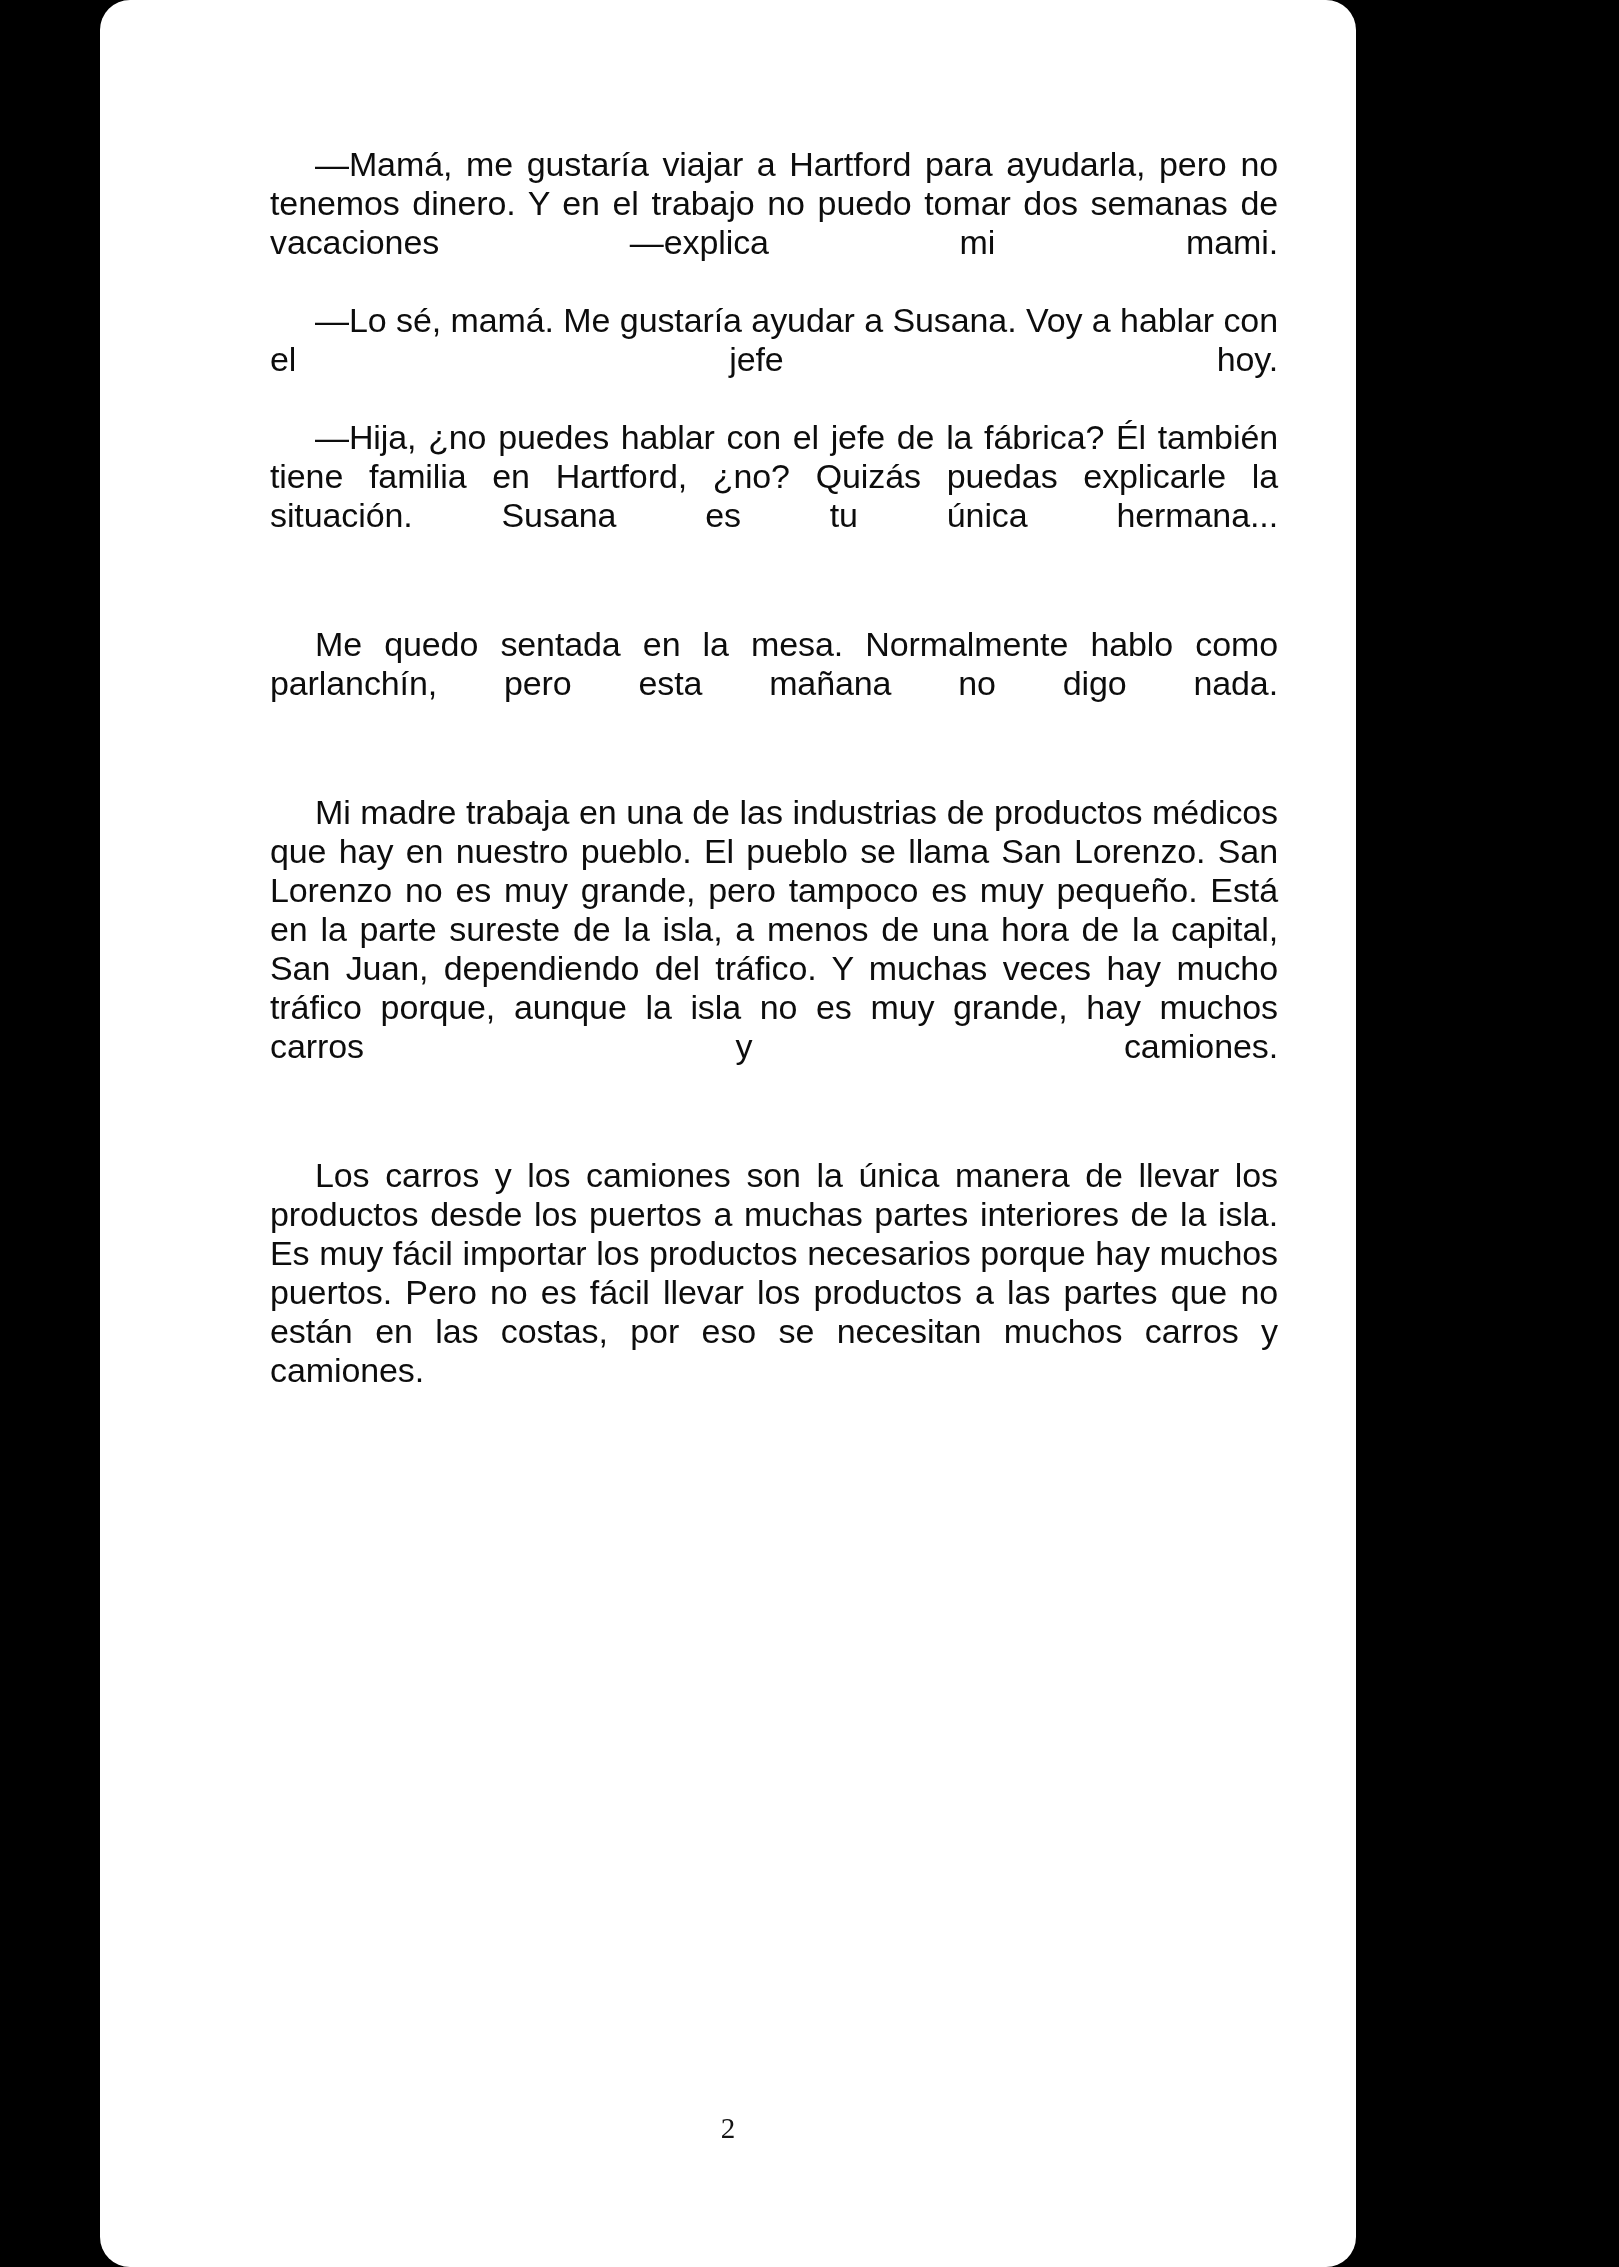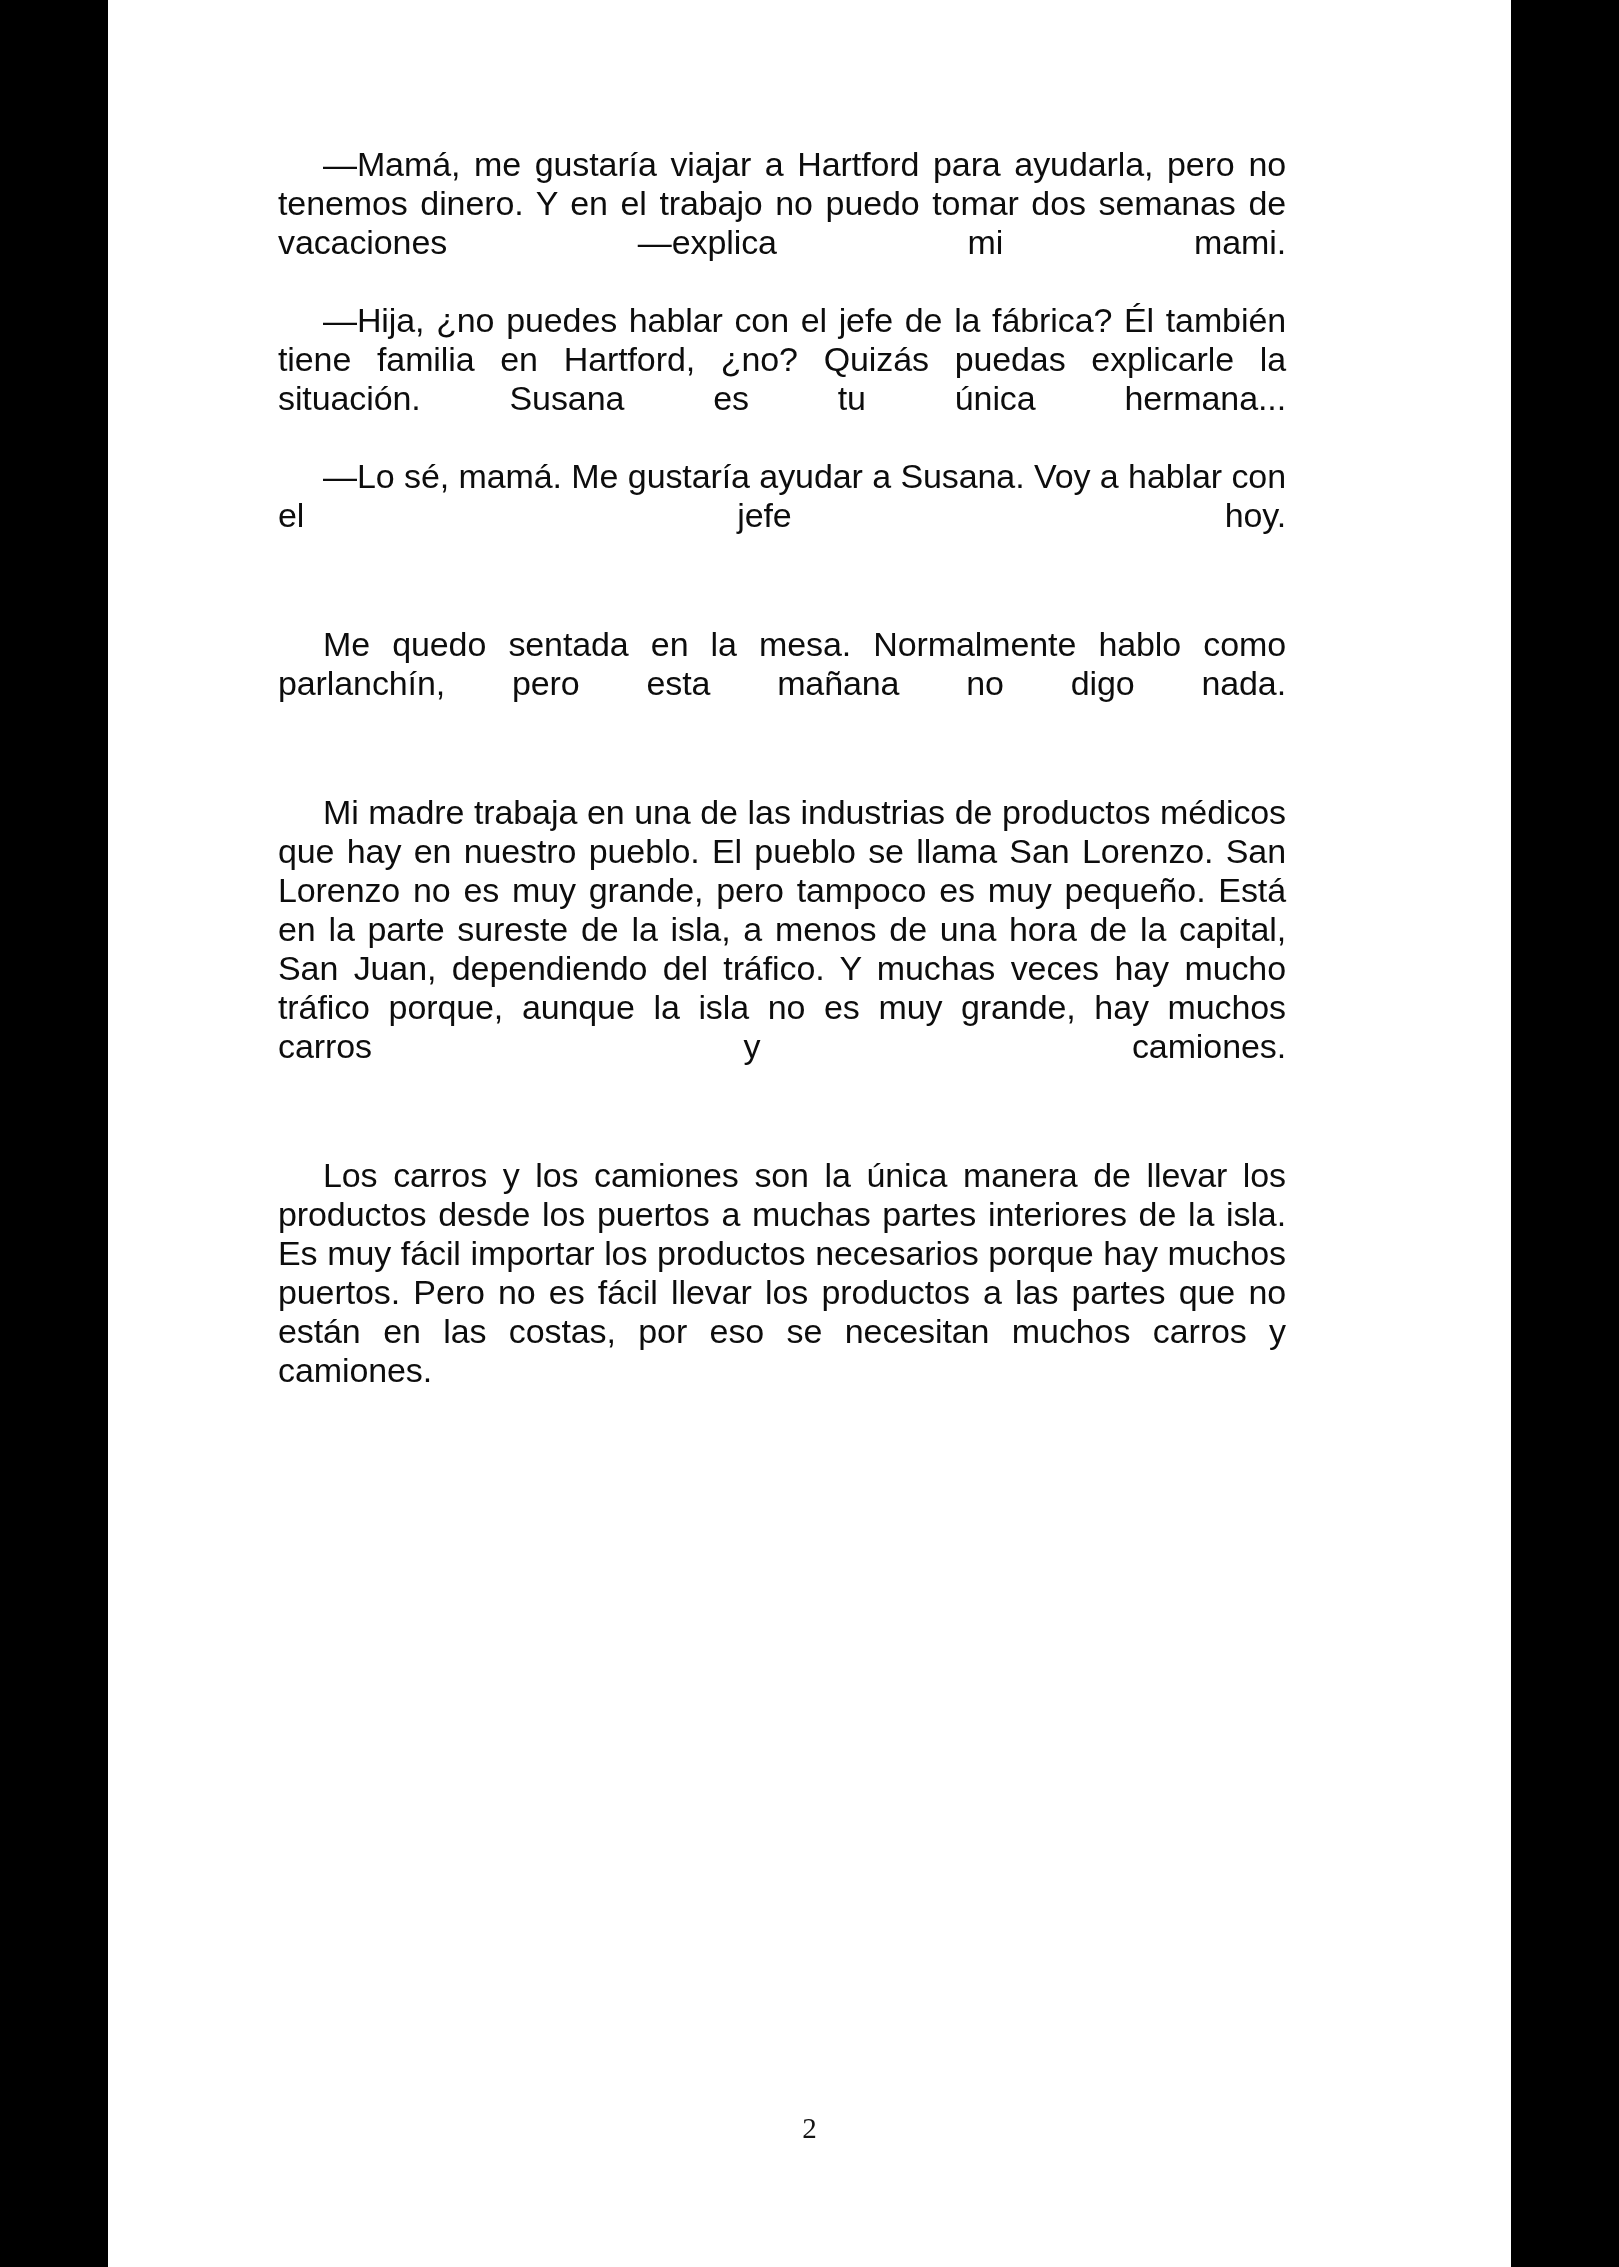--- a/index.html
+++ b/index.html
@@ -18,25 +18,26 @@
     position: absolute;
     top: 0;
     bottom: 0;
     background: #000000;
   }
   #letterbox-left  { left: 0;  width: 108px; }
   #letterbox-right { right: 0; width: 109px; }
 
   #page {
     position: absolute;
-    left: 108px;
+    left: 100px;
     top: 0;
-    width: 1403px;
+    width: 1256px;
     height: 2267px;
     background: #ffffff;
+    border-radius: 30px;
   }
 
   #text-column {
     position: absolute;
     left: 170px;          
     top: 145px;
     width: 1008px;        
   }
 
   .para-block {
@@ -82,22 +83,22 @@
 
 <div id="letterbox-left"></div>
 <div id="letterbox-right"></div>
 
 <div id="page">
 
   <div id="text-column">
 
     <div class="para-block" id="para-block-1">
       <p class="para">—Mamá, me gustaría viajar a Hartford para ayudarla, pero no tenemos dinero. Y en el trabajo no puedo tomar dos semanas de vacaciones —explica mi mami.</p>
+      <p class="para">—Lo sé, mamá. Me gustaría ayudar a Susana. Voy a hablar con el jefe hoy.</p>
       <p class="para">—Hija, ¿no puedes hablar con el jefe de la fábrica? Él también tiene familia en Hartford, ¿no? Quizás puedas explicarle la situación. Susana es tu única hermana...</p>
-      <p class="para">—Lo sé, mamá. Me gustaría ayudar a Susana. Voy a hablar con el jefe hoy.</p>
     </div>
 
     <div class="para-block" id="para-block-2">
       <p class="para">Me quedo sentada en la mesa. Normalmente hablo como parlanchín, pero esta mañana no digo nada.</p>
     </div>
 
     <div class="para-block" id="para-block-3">
       <p class="para">Mi madre trabaja en una de las industrias de productos médicos que hay en nuestro pueblo. El pueblo se llama San Lorenzo. San Lorenzo no es muy grande, pero tampoco es muy pequeño. Está en la parte sureste de la isla, a menos de una hora de la capital, San Juan, dependiendo del tráfico. Y muchas veces hay mucho tráfico porque, aunque la isla no es muy grande, hay muchos carros y camiones.</p>
     </div>
 

